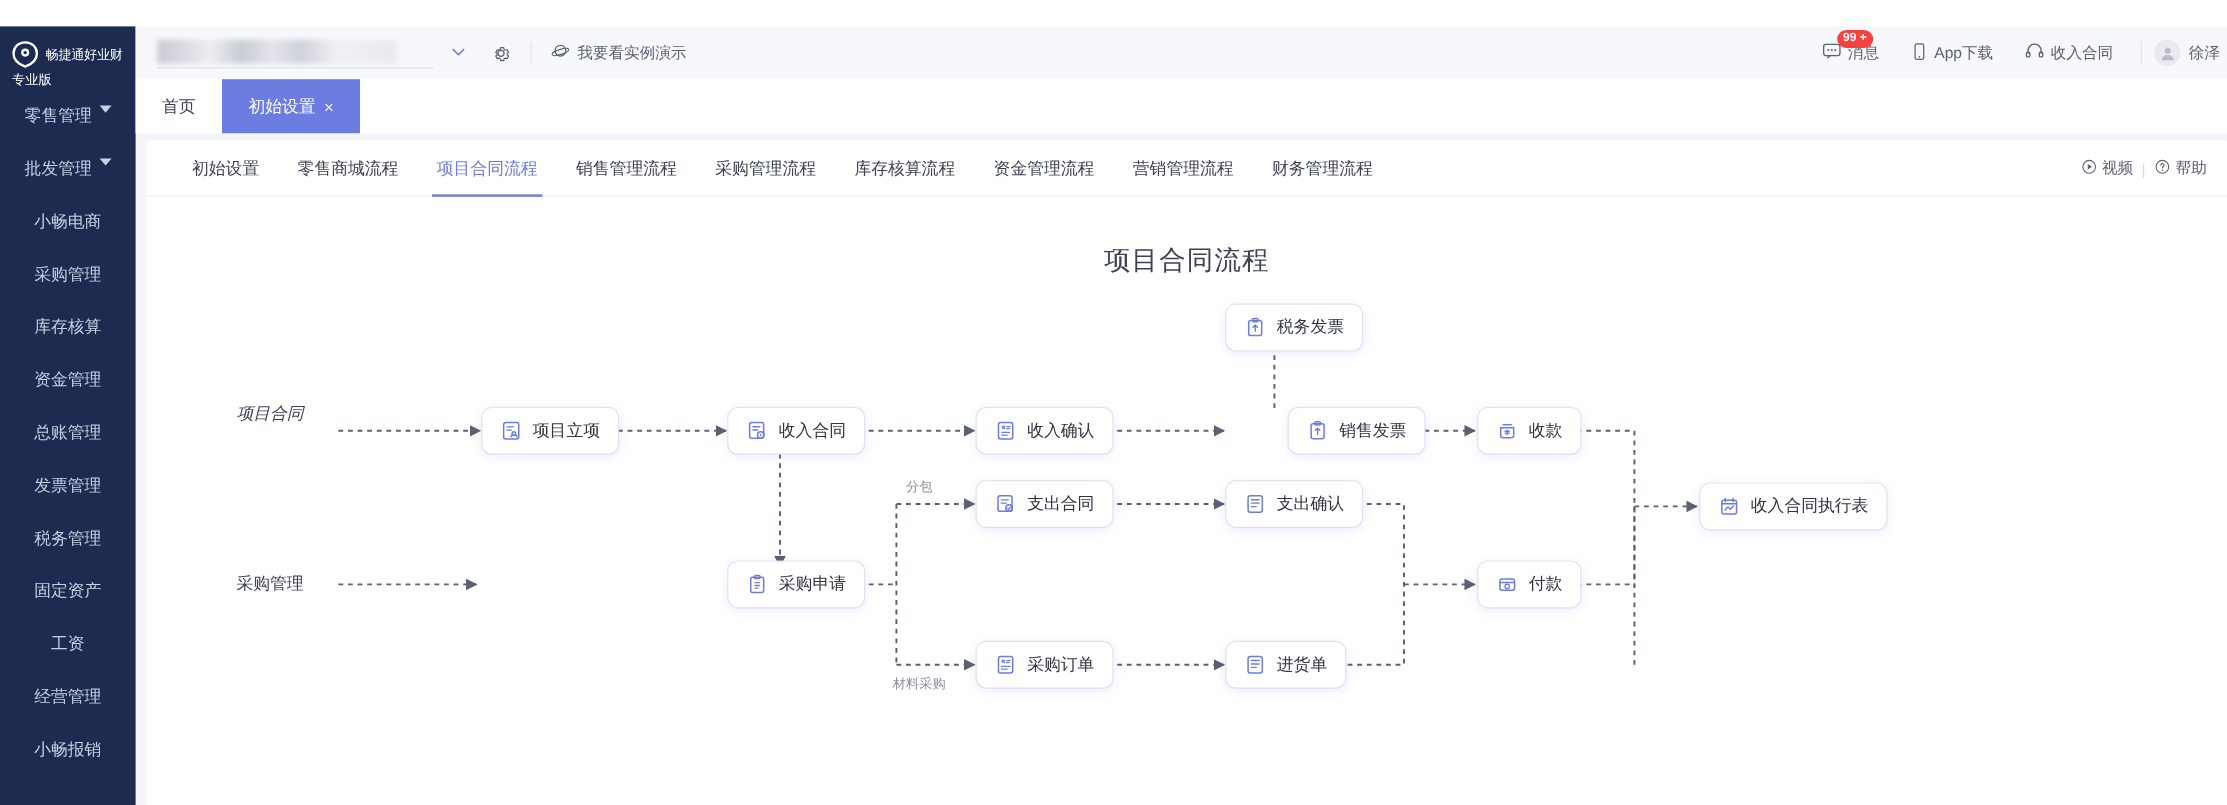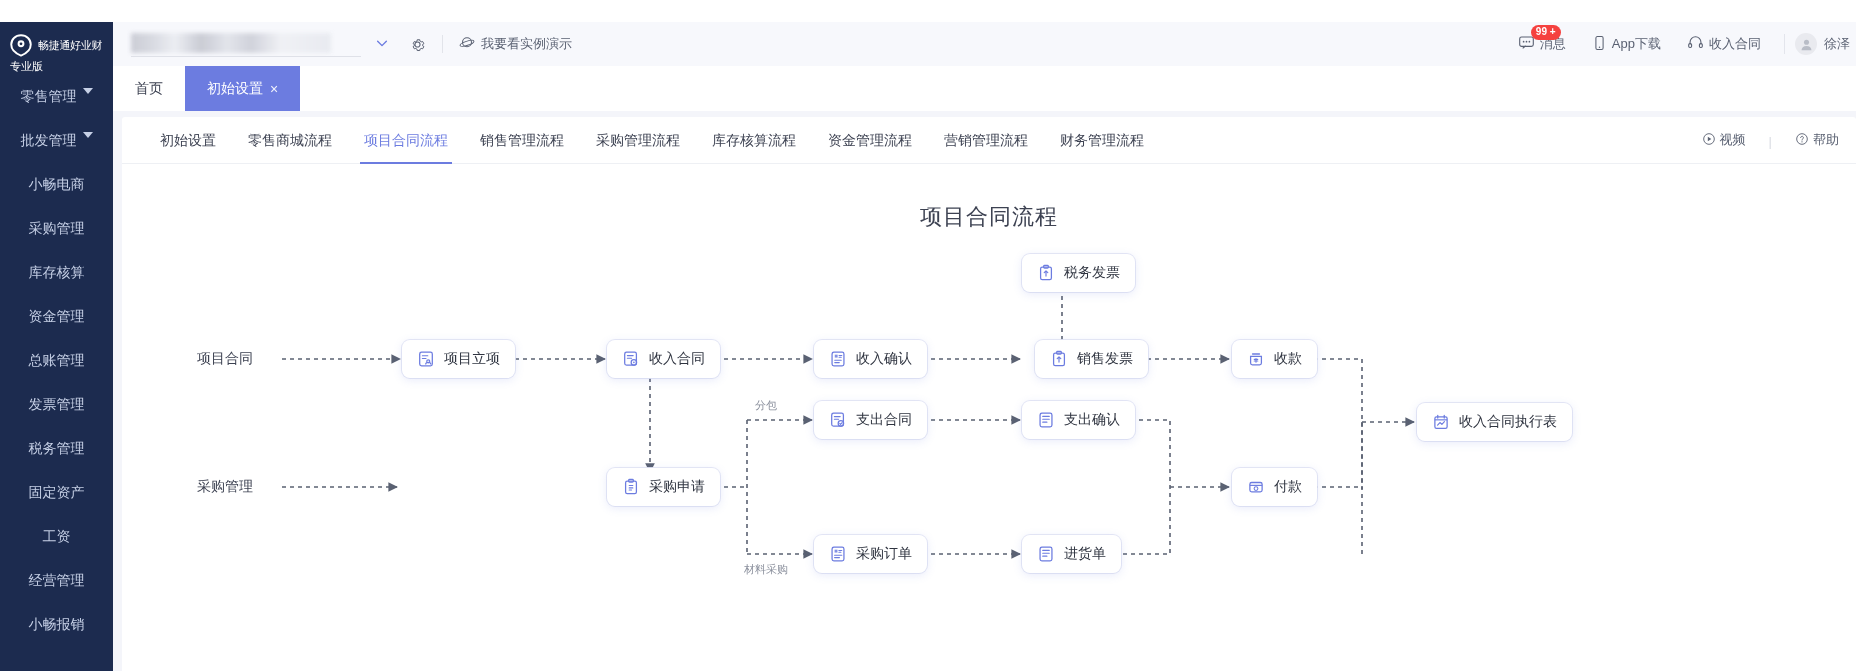--- a/index.html
+++ b/index.html
@@ -85,21 +85,21 @@
   }
   .subtab {
     font-size:14px; color:#3d4252; padding:0 16px; height:47px; line-height:47px;
     cursor:pointer; position:relative; white-space:nowrap;
   }
   .subtab.active { color:#6c7ce0; }
   .subtab.active::after {
     content:""; position:absolute; left:12px; right:12px; bottom:0; height:2px; background:#6c7ce0;
   }
   .subnav-right {
-    margin-left:auto; display:flex; align-items:flex-end; gap:16px; padding-right:10px;
+    margin-left:auto; display:flex; align-items:flex-end; gap:0; padding-right:10px;
     font-size:13px; color:#5a6172;
   }
   .subnav-right .lnk { display:flex; align-items:center; gap:4px; cursor:pointer; padding:0 7px; }
   .subnav-right .sep { color:#d9dbe2; }
 
   .diagram-title {
     text-align:center; font-size:22px; color:#3d4252; margin-top:38px; letter-spacing:1px;
   }
 
   
@@ -347,21 +347,21 @@
           <path d="M993,322 L1048,322"></path>
           <path d="M1048,255 L1107,255" marker-end="url(#ah)"></path>
 
           <path d="M1192,255 L1240,255"></path>
           <path d="M1240,190 L1240,322"></path>
 
           <path d="M1240,190 L1292,190" marker-end="url(#ah)"></path>
         </g>
       </svg>
 
-      <div class="rowlabel" style="left:75px; top:118px;">项目合同</div>
+      <div class="rowlabel" style="left:75px; top:104px;font-style:italic;">项目合同</div>
       <div class="rowlabel" style="left:75px; top:246px;">采购管理</div>
 
       <div class="node" style="left:280px; top:108px;">
         <span class="ico">
           <svg width="18" height="18" viewBox="0 0 20 20">
               <rect x="3" y="2.4" width="14" height="15.2" rx="2" fill="none" stroke="#6c7ce0" stroke-width="1.4"></rect>
               <path d="M6 6.4h6M6 9.4h4" stroke="#6c7ce0" stroke-width="1.3" stroke-linecap="round"></path>
               <circle cx="12.5" cy="12.6" r="1.7" fill="none" stroke="#6c7ce0" stroke-width="1.3"></circle>
               <path d="M9.6 16c0-1.5 1.3-2.2 2.9-2.2s2.9 0.7 2.9 2.2" fill="none" stroke="#6c7ce0" stroke-width="1.3"></path>
             </svg>
@@ -385,21 +385,21 @@
         <span class="ico">
           <svg width="18" height="18" viewBox="0 0 20 20">
               <rect x="3.4" y="2.4" width="13.2" height="15.2" rx="2" fill="none" stroke="#6c7ce0" stroke-width="1.4"></rect>
               <rect x="6.4" y="5.2" width="3.2" height="3.2" fill="#6c7ce0" opacity=".85"></rect>
               <path d="M11.2 6.1h3M11.2 8h2.4M6.4 11.4h7.2M6.4 14h5" stroke="#6c7ce0" stroke-width="1.25" stroke-linecap="round"></path>
             </svg>
         </span>
         <span>收入确认</span>
       </div>
 
-      <div class="node" style="left:913px; top:108px;">
+      <div class="node" style="left:952px; top:108px;">
         <span class="ico">
           <svg width="18" height="18" viewBox="0 0 20 20">
               <rect x="4" y="3.4" width="12" height="14" rx="1.8" fill="none" stroke="#6c7ce0" stroke-width="1.4"></rect>
               <rect x="7.4" y="1.6" width="5.2" height="3" rx="1" fill="none" stroke="#6c7ce0" stroke-width="1.3"></rect>
               <path d="M10 13.4V7.6M10 7.6l-2 2M10 7.6l2 2" stroke="#6c7ce0" stroke-width="1.3" stroke-linecap="round" stroke-linejoin="round"></path>
             </svg>
         </span>
         <span>销售发票</span>
       </div>
 

